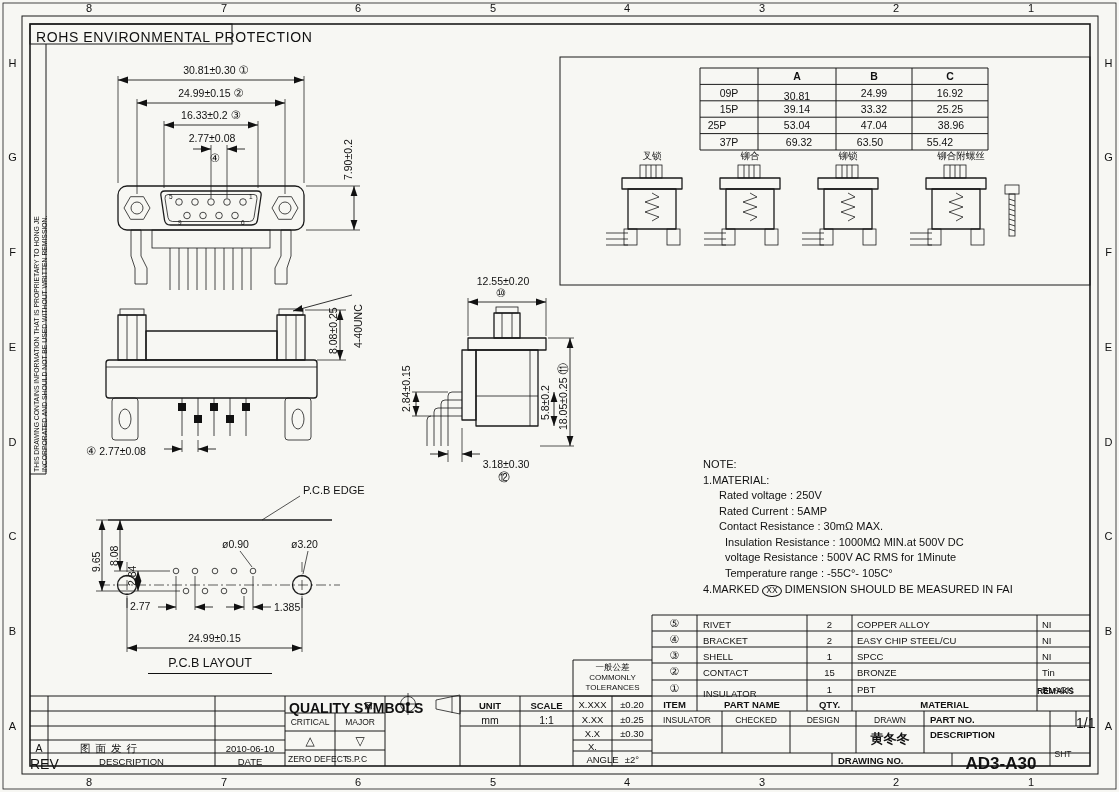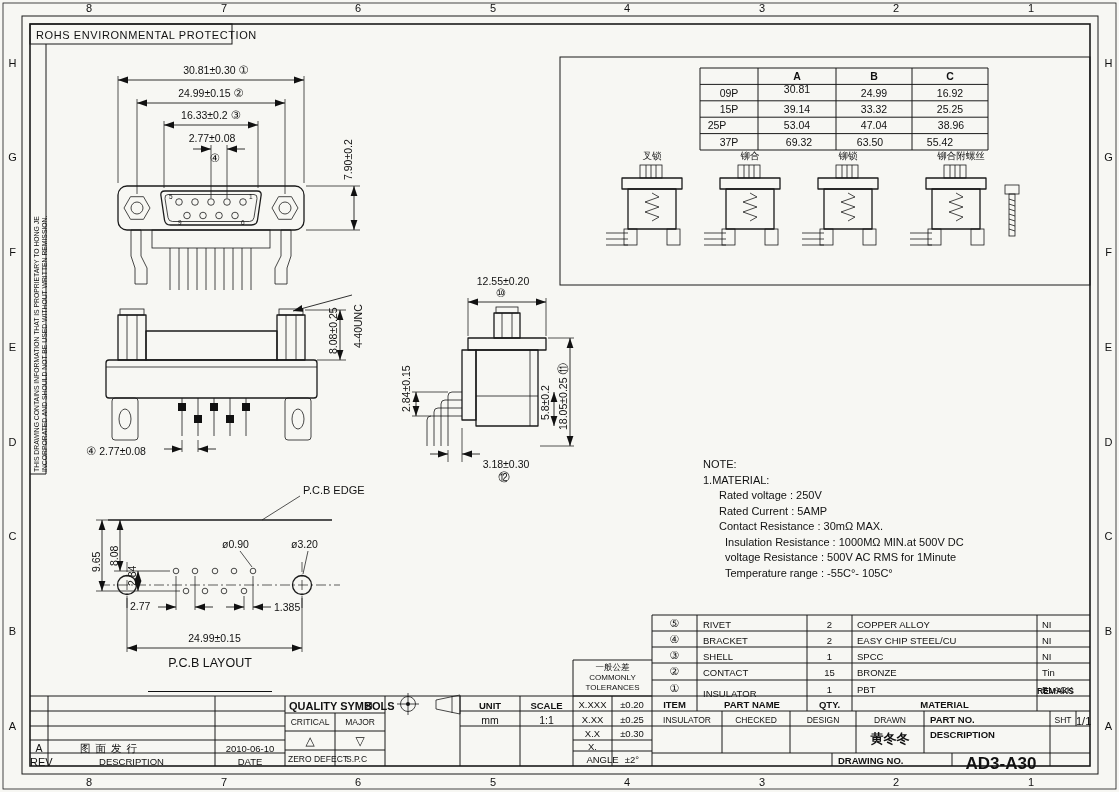--- a/index.html
+++ b/index.html
@@ -5,25 +5,25 @@
   html,body{margin:0;padding:0;background:#e9e9e6;}
   .sheet{position:relative;width:1119px;height:792px;background:#f7f7f3;overflow:hidden;
          font-family:"Liberation Sans",sans-serif;color:#111;}
   .art{position:absolute;left:0;top:0;}
   .t{position:absolute;font-family:"Liberation Sans",sans-serif;font-size:10px;color:#111;
      white-space:nowrap;line-height:1.2;}
   .c{text-align:center;}
   .b{font-weight:bold;}
   .r{transform:rotate(-90deg);transform-origin:0 0;}
   .s65{font-size:6.5px}.s68{font-size:6.8px}.s8{font-size:8px}.s85{font-size:8.5px}
-  .s9{font-size:11px}.s95{font-size:9.5px}.s105{font-size:10.5px}.s11{font-size:11px}
+  .s9{font-size:14px}.s95{font-size:9.5px}.s105{font-size:10.5px}.s11{font-size:11px}
   .s115{font-size:17px}.s12{font-size:12px}.s125{font-size:12.5px}.s13{font-size:13px}
   .mk{font-size:11.5px}
   .oval{display:inline-block;border:1.2px solid #111;border-radius:50%;padding:0 3px;font-size:8.5px;line-height:1.15;}
-  .ul{border-bottom:1.2px solid #111;padding-bottom:20px;}
+  .ul{border-bottom:1.2px solid #111;padding-bottom:2px;}
   .ls{letter-spacing:.6px}
   .lsw{letter-spacing:5px}
   
   .p{fill:none;stroke:#1b1b1b;stroke-width:1.3;stroke-linejoin:round}
   .n{fill:none;stroke:#1b1b1b;stroke-width:.8}
   .e{fill:none;stroke:#1b1b1b;stroke-width:.75}
   .d{fill:none;stroke:#1b1b1b;stroke-width:.9;marker-end:url(#a1)}
   .dd{fill:none;stroke:#1b1b1b;stroke-width:.9;marker-start:url(#a1);marker-end:url(#a1)}
   .cl{fill:none;stroke:#1b1b1b;stroke-width:.7;stroke-dasharray:10 3 2 3}
   .tb{fill:none;stroke:#1b1b1b;stroke-width:1}
@@ -409,21 +409,21 @@
 
 <div class="t r" style="left:33px;top:472px;width:424px">
   <div class="s68">THIS DRAWING CONTAINS INFORMATION THAT IS PROPRIETARY TO HONG JE</div>
   <div class="s68">INCORPORATED AND SHOULD NOT BE USED WITHOUT WRITTEN REMISSION.</div>
 </div>
 
 <div class="t c s105 b" style="left:759px;top:70px;width:76px">A</div>
 <div class="t c s105 b" style="left:837px;top:70px;width:74px">B</div>
 <div class="t c s105 b" style="left:913px;top:70px;width:74px">C</div>
 <div class="t c s105" style="left:701px;top:86.5px;width:56px">09P</div>
-<div class="t c s105" style="left:759px;top:83px;width:76px">30.81</div>
+<div class="t c s105" style="left:759px;top:90px;width:76px">30.81</div>
 <div class="t c s105" style="left:837px;top:86.5px;width:74px">24.99</div>
 <div class="t c s105" style="left:913px;top:86.5px;width:74px">16.92</div>
 <div class="t c s105" style="left:701px;top:102.9px;width:56px">15P</div>
 <div class="t c s105" style="left:759px;top:102.9px;width:76px">39.14</div>
 <div class="t c s105" style="left:837px;top:102.9px;width:74px">33.32</div>
 <div class="t c s105" style="left:913px;top:102.9px;width:74px">25.25</div>
 <div class="t c s105" style="left:701px;top:119.3px;width:32px">25P</div>
 <div class="t c s105" style="left:759px;top:119.3px;width:76px">53.04</div>
 <div class="t c s105" style="left:837px;top:119.3px;width:74px">47.04</div>
 <div class="t c s105" style="left:913px;top:119.3px;width:76px">38.96</div>
@@ -472,20 +472,21 @@
 <div class="t c s125 ul" style="left:148px;top:656px;width:124px">P.C.B LAYOUT</div>
 
 <div class="t s11" style="left:703px;top:458px">NOTE:</div>
 <div class="t s11" style="left:703px;top:474px">1.MATERIAL:</div>
 <div class="t s11" style="left:719px;top:489px">Rated voltage : 250V</div>
 <div class="t s11" style="left:719px;top:505px">Rated Current : 5AMP</div>
 <div class="t s11" style="left:719px;top:520px">Contact Resistance : 30mΩ MAX.</div>
 <div class="t s11" style="left:725px;top:536px">Insulation Resistance : 1000MΩ MIN.at 500V DC</div>
 <div class="t s11" style="left:725px;top:551px">voltage Resistance : 500V AC RMS for 1Minute</div>
 <div class="t s11" style="left:725px;top:567px">Temperature range : -55C°- 105C°</div>
+<div class="t s11" style="left:703px;top:583px"><span>4.MARKED</span> <span class="oval">XX</span> <span>DIMENSION SHOULD BE MEASURED IN FAI</span></div>
 
 <div class="t c s11" style="left:652px;top:617px;width:45px">⑤</div>
 <div class="t s95" style="left:703px;top:619px">RIVET</div>
 <div class="t c s95" style="left:807px;top:619px;width:45px">2</div>
 <div class="t s95" style="left:857px;top:619px">COPPER ALLOY</div>
 <div class="t s95" style="left:1042px;top:619px">NI</div>
 <div class="t c s11" style="left:652px;top:633px;width:45px">④</div>
 <div class="t s95" style="left:703px;top:635px">BRACKET</div>
 <div class="t c s95" style="left:807px;top:635px;width:45px">2</div>
 <div class="t s95" style="left:857px;top:635px">EASY CHIP STEEL/CU</div>
@@ -537,21 +538,21 @@
 <div class="t c s95" style="left:573px;top:741px;width:39px">X.</div>
 <div class="t c s95" style="left:612px;top:741px;width:40px"></div>
 <div class="t c s95" style="left:573px;top:754px;width:59px">ANGLE</div>
 <div class="t c s95" style="left:612px;top:754px;width:40px">±2°</div>
 
 <div class="t c s85" style="left:652px;top:715px;width:70px">INSULATOR</div>
 <div class="t c s85" style="left:722px;top:715px;width:68px">CHECKED</div>
 <div class="t c s85" style="left:790px;top:715px;width:66px">DESIGN</div>
 <div class="t c s85" style="left:856px;top:715px;width:68px">DRAWN</div>
 <div class="t s95 b" style="left:930px;top:714px">PART NO.</div>
-<div class="t c s85" style="left:1050px;top:715px;width:26px">SHT</div>
+<div class="t c s85" style="left:1050px;top:749px;width:26px">SHT</div>
 <div class="t c s9" style="left:1076px;top:715px;width:14px">1/1</div>
 <div class="t c s13 b" style="left:856px;top:731px;width:68px">黄冬冬</div>
 <div class="t s95 b" style="left:930px;top:729px">DESCRIPTION</div>
 <div class="t s95 b" style="left:838px;top:755px">DRAWING NO.</div>
 <div class="t c s115 b" style="left:952px;top:754px;width:98px">AD3-A30</div>
 
 <div class="t c s105" style="left:30px;top:742px;width:18px">A</div>
 <div class="t s105 lsw" style="left:80px;top:742px">图面发行</div>
 <div class="t c s95" style="left:215px;top:743px;width:70px">2010-06-10</div>
 <div class="t c s9" style="left:30px;top:756px;width:18px">REV</div>

